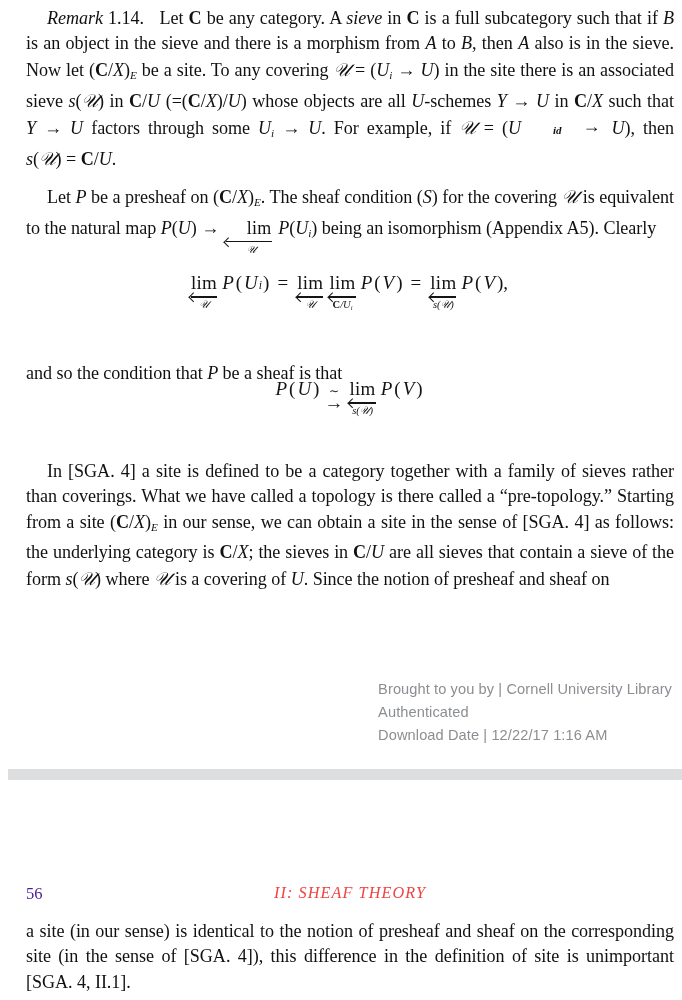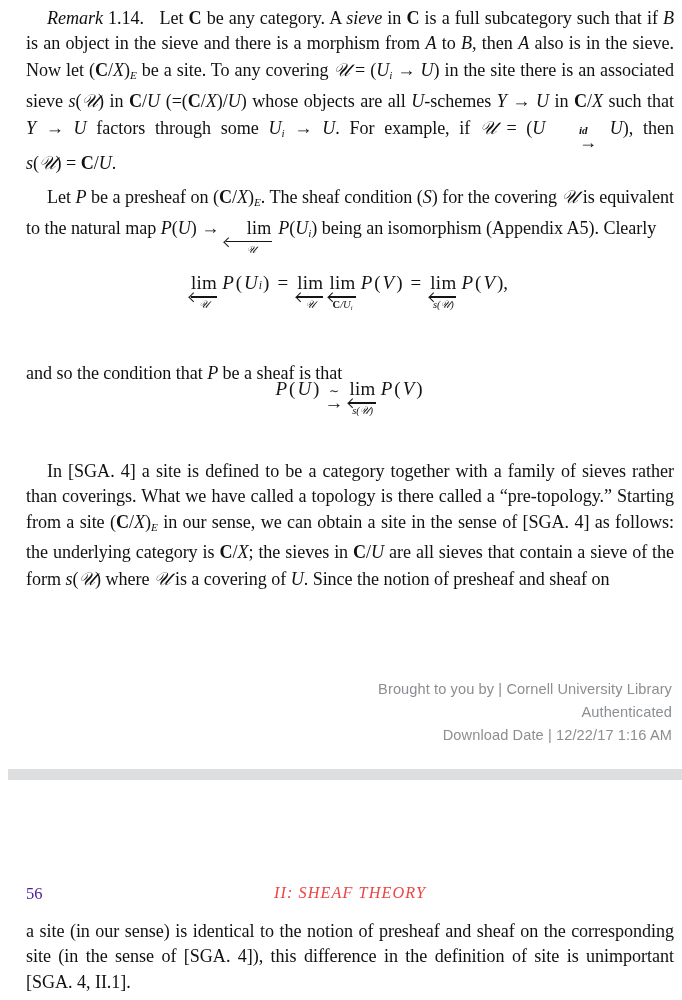--- a/index.html
+++ b/index.html
@@ -125,22 +125,22 @@
   .ilim .sub .bf { font-weight: bold; font-style: normal; }
   .ilim.inline {
     margin: 0 2px;
   }
   .ilim.inline .lim { font-size: 18px; }
   .ilim.inline .sub { font-size: 10px; }
 
   
   .labarrow {
     display: inline-flex;
-    flex-direction: column;
-    align-items: flex-start;
+    flex-direction: row;
+    align-items: flex-end;
     margin: 0 3px;
     vertical-align: baseline;
     position: relative;
     top: 0px;
   }
   .labarrow .lab {
     font-size: 11px;
     font-style: italic;
     font-weight: bold;
     line-height: 1;
@@ -155,21 +155,21 @@
     margin: 0 4px;
     position: relative;
   }
   .isoarrow .tilde { font-size: 12px; line-height: 0.7; font-style: normal; }
   .isoarrow .ar { font-size: 19px; line-height: 0.8; font-style: normal; }
 
   
   .watermark {
     position: absolute;
     right: 18px;
-    text-align: right;
+    text-align: left;
     font-family: "Liberation Sans", "DejaVu Sans", sans-serif;
     font-size: 14.6px;
     line-height: 23px;
     color: #8b8e92;
     letter-spacing: 0.1px;
   }
   
   .separator {
     position: absolute;
     left: 0;

